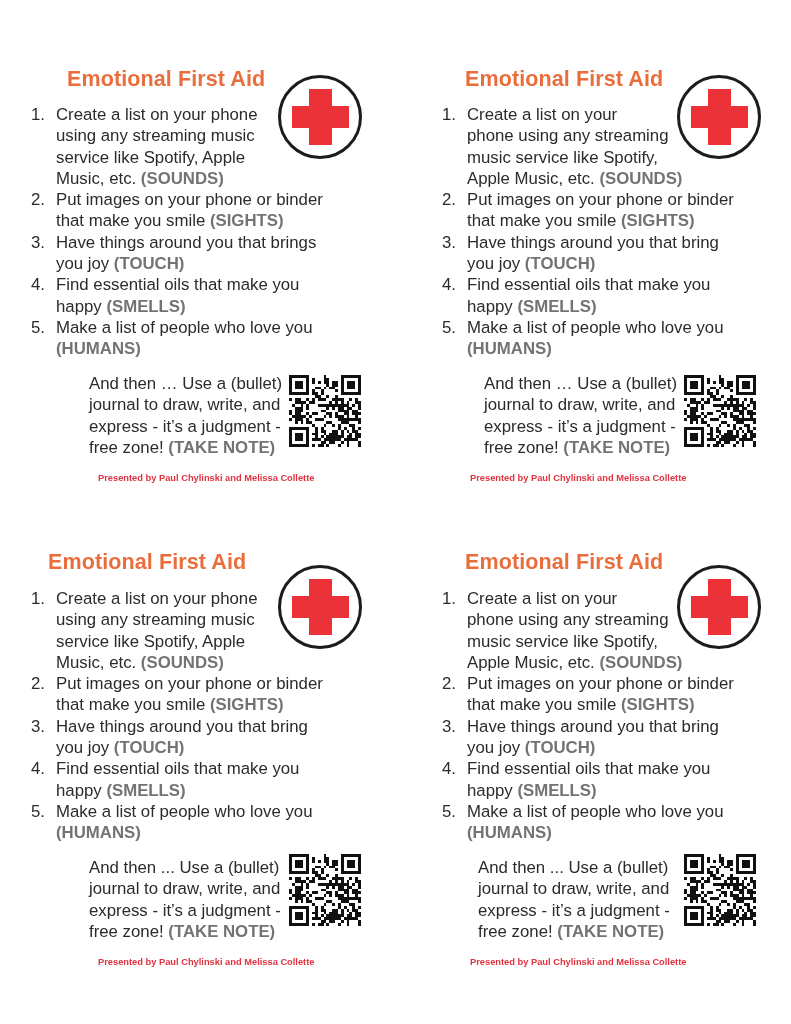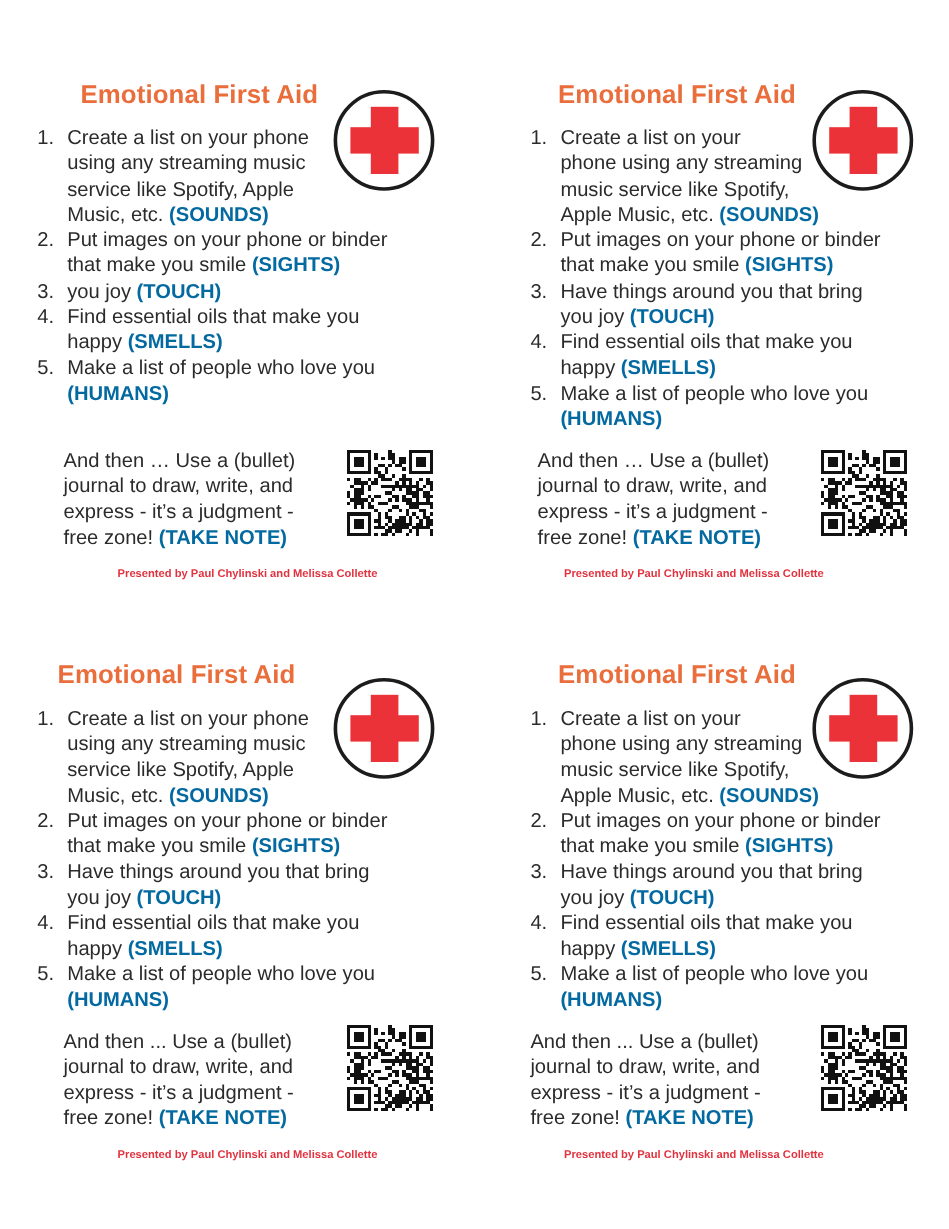--- a/index.html
+++ b/index.html
@@ -15,23 +15,23 @@
   .badge {
     position: absolute; width: 84px; height: 84px; border: 3px solid #1c1c1c; border-radius: 50%;
     background: #fff; box-sizing: border-box;
   }
   .badge .v { position: absolute; left: 28px; top: 11px; width: 23px; height: 56px; background: #ea3238; }
   .badge .h { position: absolute; left: 11px; top: 28px; width: 57px; height: 22px; background: #ea3238; }
   .list { position: absolute; margin: 0; padding: 0; list-style: none; }
   .list li { position: relative; font-size: 16.8px; line-height: 21.3px; padding-left: 25px; }
   .list li .num { position: absolute; left: 0; top: 0; }
   .list li .line { display: block; white-space: nowrap; }
-  .red { color: #0369a1; font-weight: bold; }
+  .red { color: #737373; font-weight: bold; }
   .then { position: absolute; font-size: 16.8px; line-height: 21.3px; }
-  .then .line { display: block; white-space: nowrap; }
+  .then .line { display: block; white-space: nowrap; margin-left: 36px; }
   .qr { position: absolute; width: 72px; height: 72px; }
   .credit { position: absolute; font-size: 9.3px; font-weight: bold; color: #e2323f; white-space: nowrap; text-align: right; }
 </style>
 </head>
 <body>
 
 <div id="page">
   <div class="card" style="left: 0px; top: 0px; width: 791px; height: 1024px;">
     <div class="title" style="left: 67px; top: 67px;">Emotional First Aid</div>
     <div class="badge" style="left: 278px; top: 75px;">
@@ -46,20 +46,21 @@
           <span class="line"><span>service like Spotify, Apple</span></span>
           <span class="line"><span>Music, etc. </span><span class="red">(SOUNDS)</span></span>
         </li>
         <li>
           <span class="num">2.</span>
           <span class="line"><span>Put images on your phone or binder</span></span>
           <span class="line"><span>that make you smile </span><span class="red">(SIGHTS)</span></span>
         </li>
         <li>
           <span class="num">3.</span>
+          <span class="line"><span>Have things around you that brings</span></span>
           <span class="line"><span>you joy </span><span class="red">(TOUCH)</span></span>
         </li>
         <li>
           <span class="num">4.</span>
           <span class="line"><span>Find essential oils that make you</span></span>
           <span class="line"><span>happy </span><span class="red">(SMELLS)</span></span>
         </li>
         <li>
           <span class="num">5.</span>
           <span class="line"><span>Make a list of people who love you</span></span>

